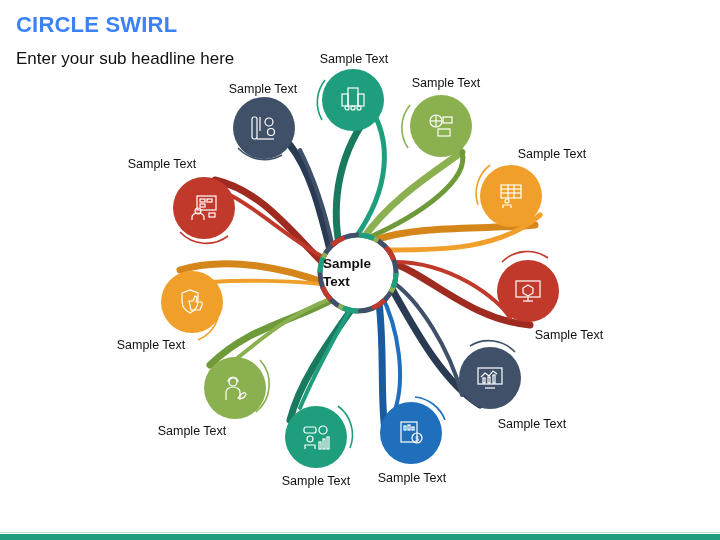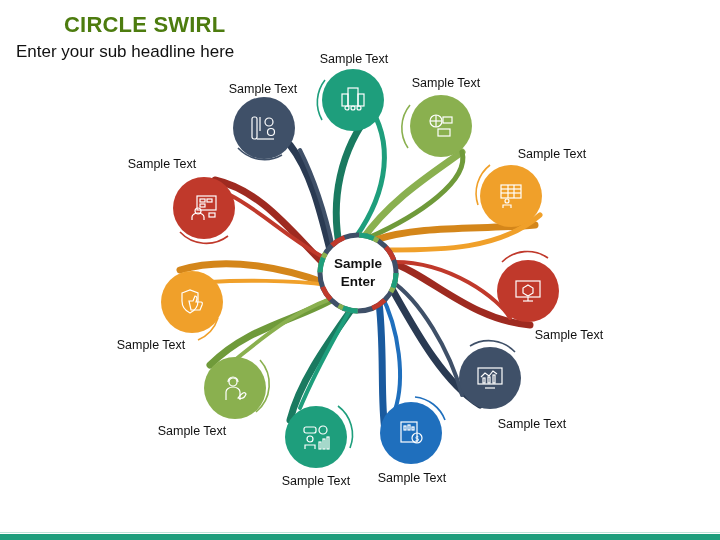--- a/index.html
+++ b/index.html
@@ -1,22 +1,22 @@
 <!DOCTYPE html>
 <html><head>
 <meta charset="utf-8">
 <style>
   html,body{margin:0;padding:0;}
   body{width:720px;height:540px;position:relative;background:#fff;overflow:hidden;font-family:"Liberation Sans",sans-serif;}
-  .title{position:absolute;left:16px;top:12px;font-size:22px;font-weight:bold;color:#4d7c0f;letter-spacing:0.2px;margin-left:48px;}
-  .subtitle{position:absolute;left:16px;top:42px;font-size:17px;color:#111;}
+  .title{position:absolute;left:16px;top:12px;font-size:22px;font-weight:bold;color:#3b82f6;letter-spacing:0.2px;}
+  .subtitle{position:absolute;left:16px;top:49px;font-size:17px;color:#111;}
   .label{position:absolute;font-size:12.5px;color:#111;white-space:nowrap;transform:translateX(-50%);text-align:right;}
   .node{position:absolute;width:62px;height:62px;border-radius:50%;transform:translate(-50%,-50%);display:flex;align-items:center;justify-content:center;}
   .node svg{width:30px;height:30px;}
-  .center-text{position:absolute;left:358px;top:273px;transform:translate(-50%,-50%);text-align:center;font-weight:bold;font-size:13.5px;line-height:18px;color:#111;width:70px;}
+  .center-text{position:absolute;left:358px;top:273px;transform:translate(-50%,-50%);font-weight:bold;font-size:13.5px;line-height:18px;color:#111;width:70px;}
   .bottom-bar{position:absolute;left:0;top:534px;width:720px;height:6px;background:#1e9e7c;}
   .bottom-line{position:absolute;left:0;top:532px;width:720px;height:1px;background:#bfe3d8;}
   svg.swirl{position:absolute;left:0;top:0;}
 </style>
 </head>
 <body>
 
 <div class="title">CIRCLE SWIRL</div>
 <div class="subtitle">Enter your sub headline here</div>
 
@@ -62,21 +62,21 @@
   </g>
 
   <circle cx="358" cy="273" r="38" fill="#fff" stroke="#3f5068" stroke-width="5"></circle>
   <circle cx="358" cy="273" r="38" fill="none" stroke="#8ab04f" stroke-width="5" stroke-dasharray="20 40"></circle>
   <circle cx="358" cy="273" r="38" fill="none" stroke="#c0392b" stroke-width="5" stroke-dasharray="15 45" stroke-dashoffset="30"></circle>
   <circle cx="358" cy="273" r="38" fill="none" stroke="#1e9e7c" stroke-width="5" stroke-dasharray="15 45" stroke-dashoffset="60"></circle>
 </svg>
 
 <div class="center-text">
   <div>Sample</div>
-  <div>Enter</div>
+  <div>Text</div>
 </div>
 
 <div class="node" style="left:353px;top:100px;background:#1e9e7c;">
   <svg viewBox="0 0 30 30" fill="none" stroke="#fff" stroke-width="1.2">
       <rect x="10" y="3" width="10" height="18"></rect>
       <rect x="4" y="9" width="6" height="12"></rect>
       <rect x="20" y="9" width="6" height="12"></rect>
       <circle cx="9" cy="23" r="2"></circle>
       <circle cx="15" cy="23" r="2"></circle>
       <circle cx="21" cy="23" r="2"></circle>

